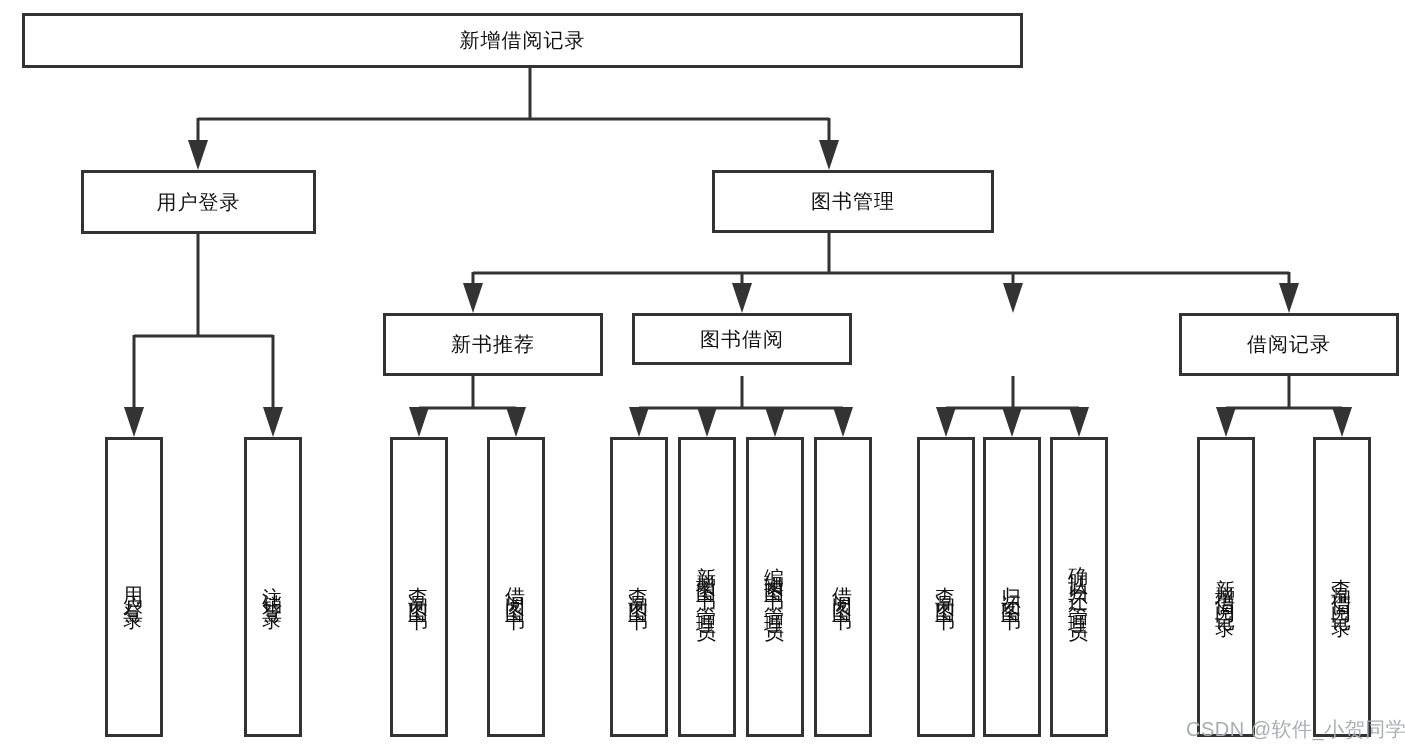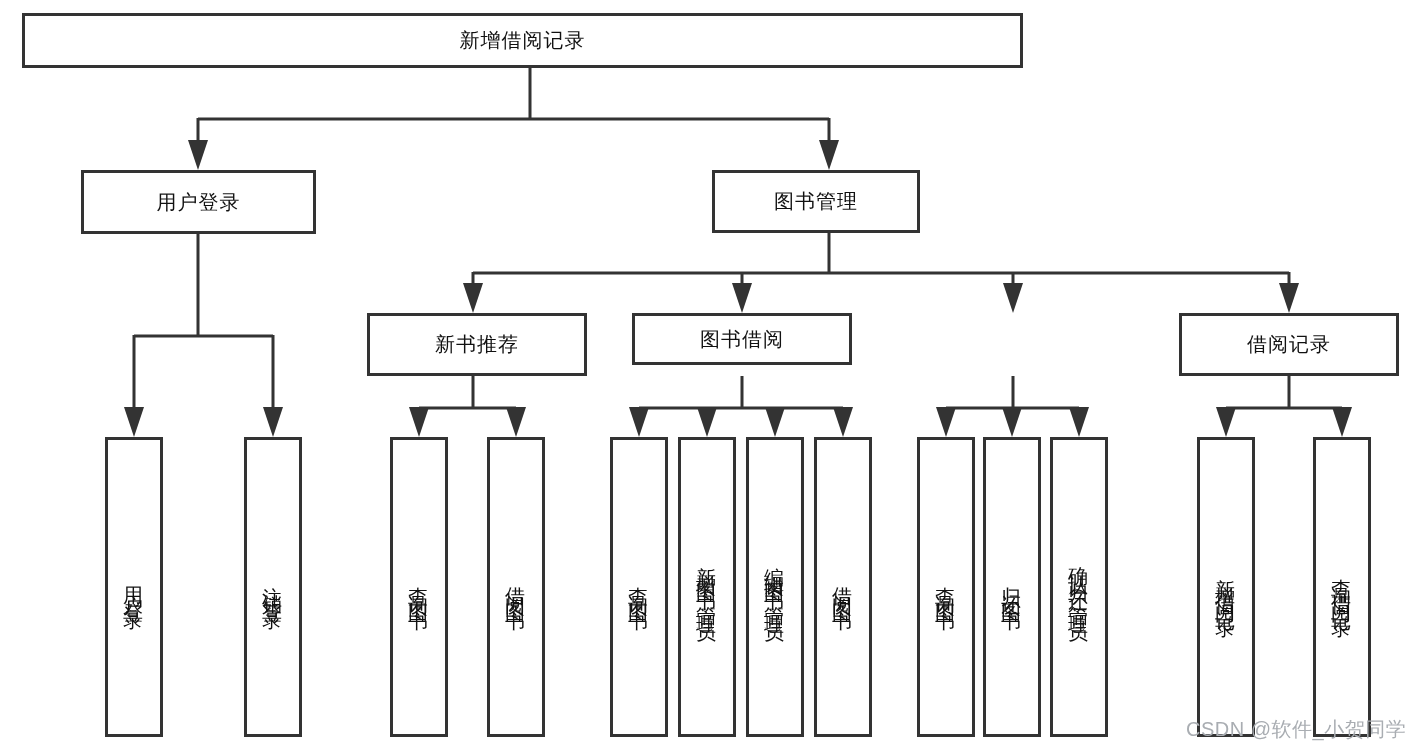--- a/index.html
+++ b/index.html
@@ -87,23 +87,23 @@
     <g>
       <path d="M1289 376 V408 M1226 408 H1342 M1226 407 V411 M1342 407 V411"></path>
       <polygon points="1216,407 1236,407 1226,437"></polygon>
       <polygon points="1332,407 1352,407 1342,437"></polygon>
     </g>
   </svg>
 
   <div class="node" style="left:22px;top:13px;width:1001px;height:55px">新增借阅记录</div>
 
   <div class="node" style="left:81px;top:170px;width:235px;height:64px">用户登录</div>
-  <div class="node" style="left:712px;top:170px;width:208px;height:63px">图书管理</div>
+  <div class="node" style="left:712px;top:170px;width:282px;height:63px">图书管理</div>
 
-  <div class="node" style="left:367px;top:313px;width:220px;height:63px">新书推荐</div>
+  <div class="node" style="left:383px;top:313px;width:220px;height:63px">新书推荐</div>
   <div class="node" style="left:632px;top:313px;width:220px;height:52px">图书借阅</div>
   <div class="node" style="left:1179px;top:313px;width:220px;height:63px">借阅记录</div>
 
   <div class="node vnode" style="left:105px;top:437px;width:58px;height:300px">用户登录</div>
   <div class="node vnode" style="left:244px;top:437px;width:58px;height:300px">注销登录</div>
 
   <div class="node vnode" style="left:390px;top:437px;width:58px;height:300px">查询图书</div>
   <div class="node vnode" style="left:487px;top:437px;width:58px;height:300px">借阅图书</div>
 
   <div class="node vnode" style="left:610px;top:437px;width:58px;height:300px">查询图书</div>

